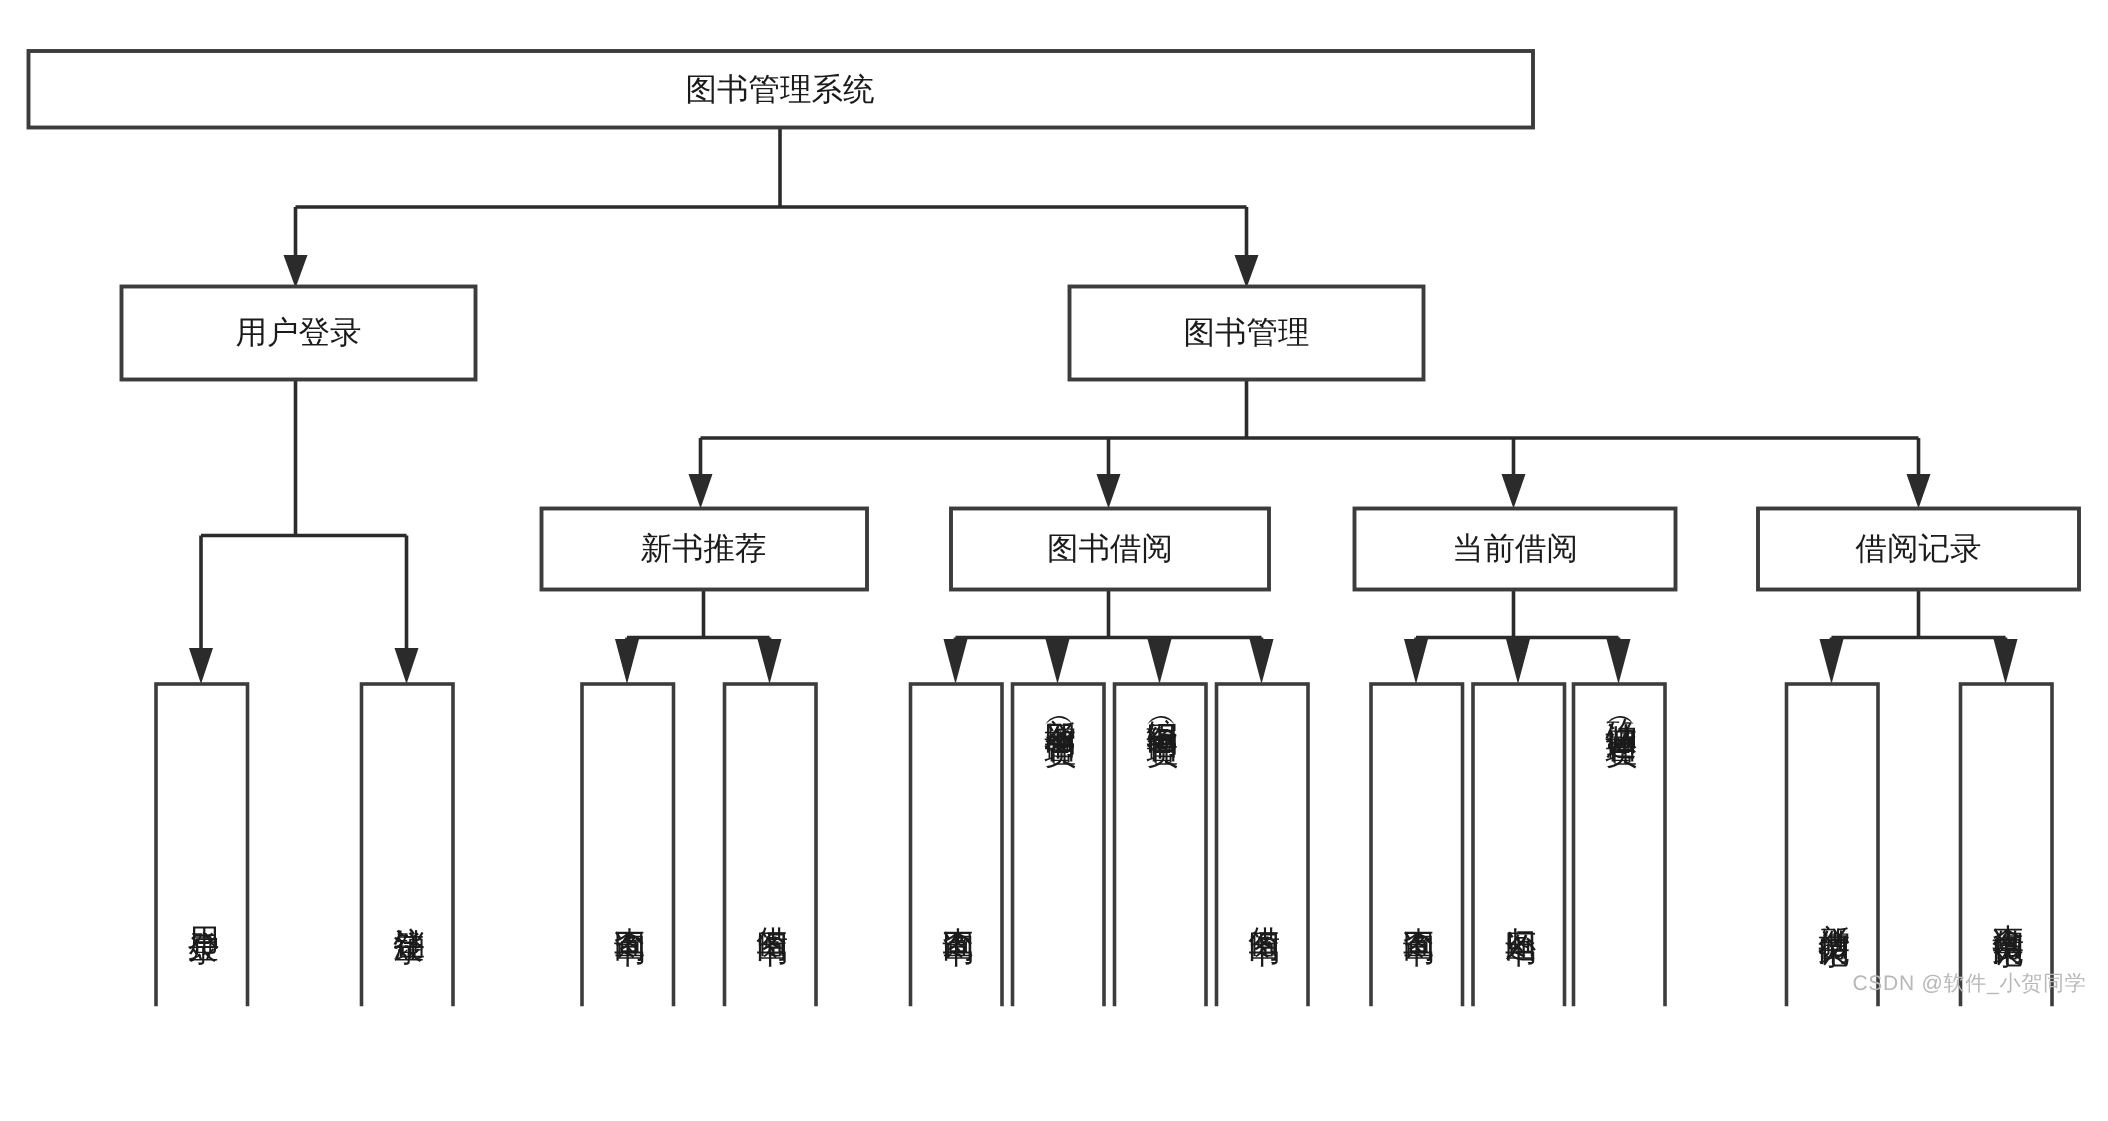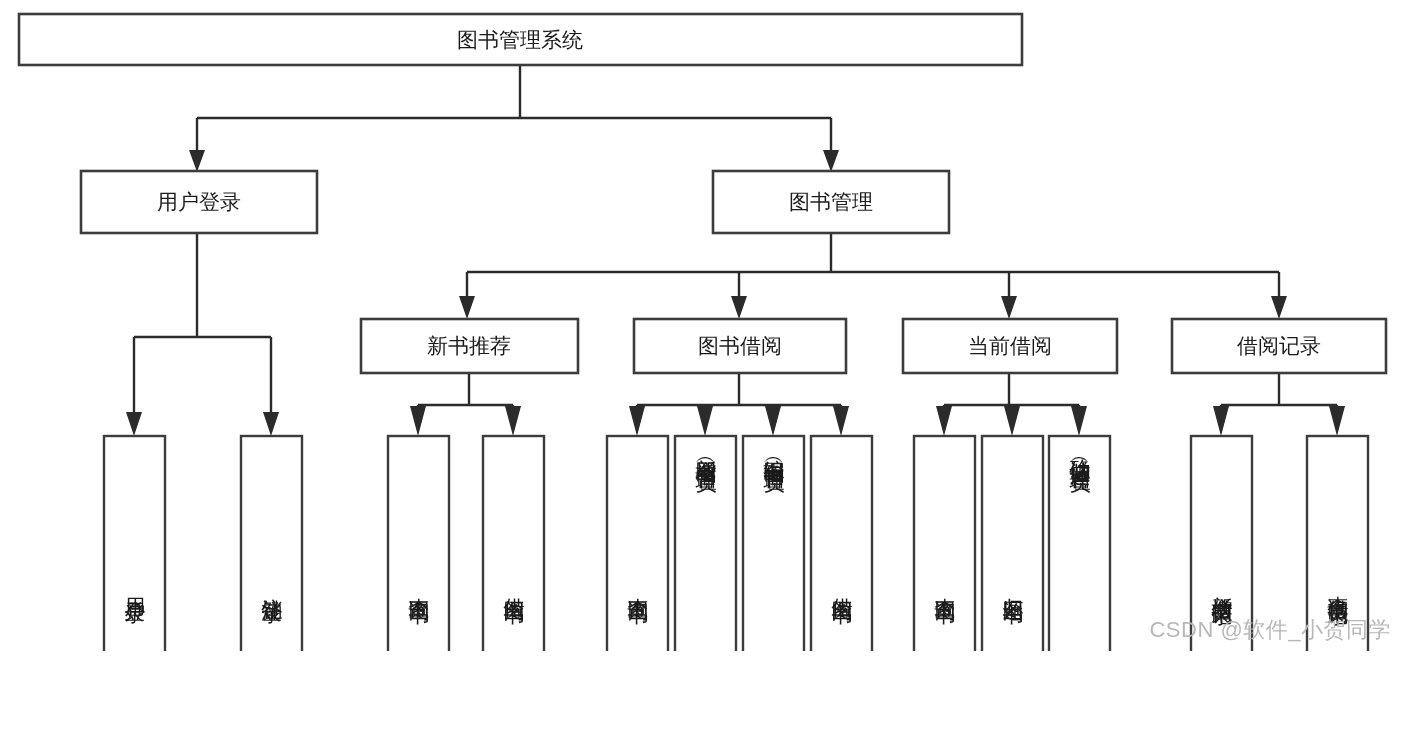--- a/index.html
+++ b/index.html
@@ -9,20 +9,21 @@
   }
   body {
     font-family: "Liberation Sans", "DejaVu Sans", sans-serif;
   }
   #diagram-root {
     position: relative;
     width: 1405px;
     height: 651px;
     background: #ffffff;
     overflow: hidden;
+    margin-top: 20px;
   }
   svg.flow {
     position: absolute;
     left: 0;
     top: 0;
     width: 1405px;
     height: 747px;
     display: block;
   }
   .node-box {
@@ -67,21 +68,21 @@
     line-height: 1.18;
     letter-spacing: 2px;
     color: #1b1b1b;
     white-space: nowrap;
   }
   .watermark {
     position: absolute;
     right: 14px;
     bottom: 6px;
     font-family: "Liberation Sans", "DejaVu Sans", sans-serif;
-    font-size: 22px;
+    font-size: 14px;
     color: #b8b8b8;
     letter-spacing: 0.5px;
     white-space: nowrap;
   }
 </style>
 </head>
 <body>
 
 <div id="diagram-root">
 

